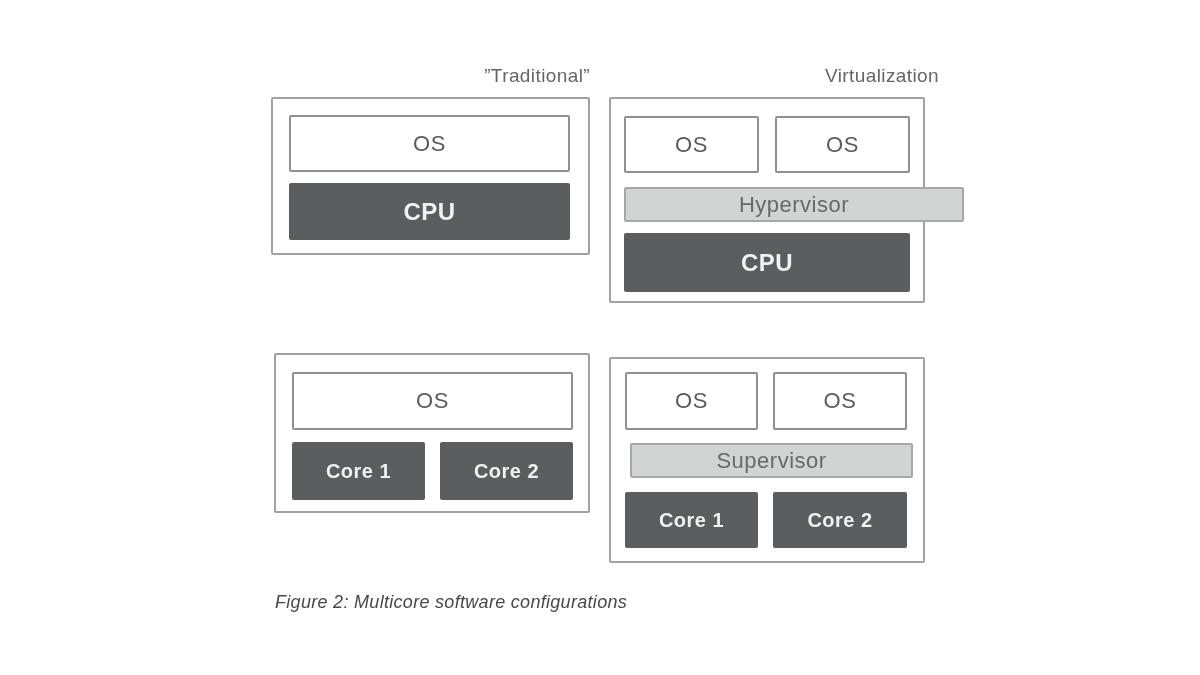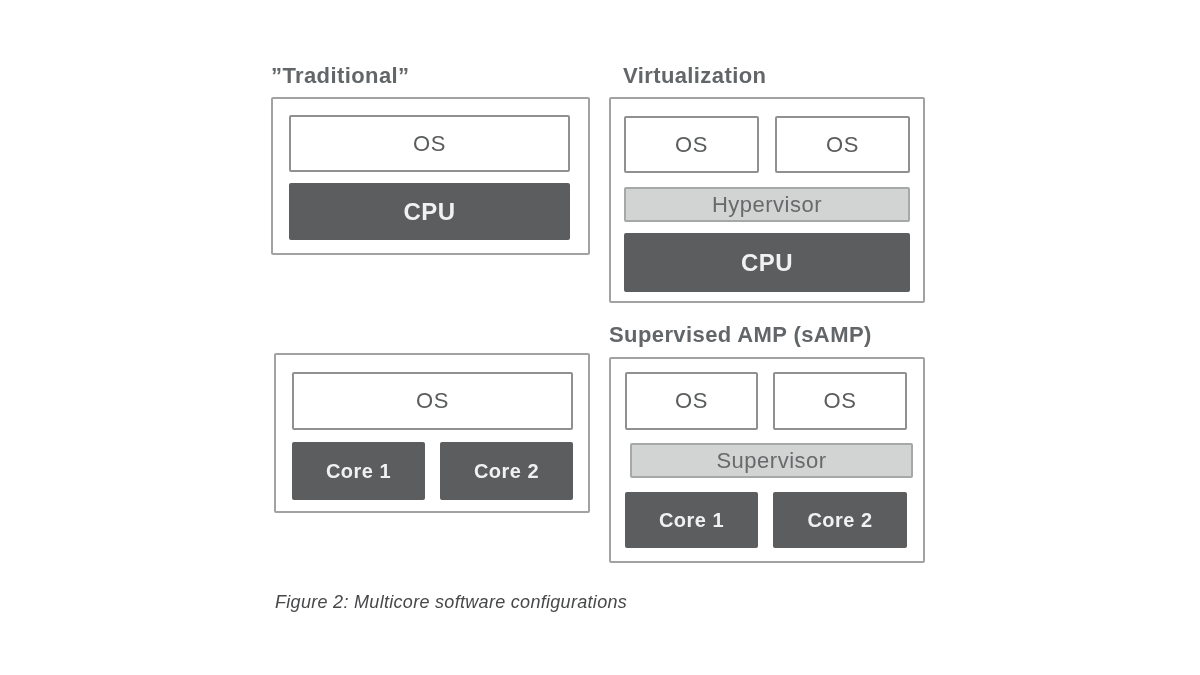--- a/index.html
+++ b/index.html
@@ -9,26 +9,25 @@
     width: 1200px;
     height: 675px;
     background: var(--background, #ffffff);
     overflow: hidden;
     font-family: "Liberation Sans", "DejaVu Sans", sans-serif;
   }
   .panel-title {
     position: absolute;
     height: 26px;
     line-height: 26px;
-    text-align: left;
-    font-size: 22px;
+    text-align: right;
+    font-size: 19px;
     letter-spacing: 0.4px;
     color: var(--title-text, #636668);
     white-space: nowrap;
-    font-weight: bold;
   }
   .panel-box {
     position: absolute;
     background: #ffffff;
     border: 2px solid var(--panel-border, #a2a2a4);
     border-radius: 2px;
   }
   .block {
     position: absolute;
     display: flex;
@@ -77,31 +76,30 @@
   <div class="panel-title" style="left:271px; top:63px; width:319px;">”Traditional”</div>
   <div class="panel-box" style="left:271px; top:97px; width:319px; height:158px;">
     <div class="block white" style="left:16px; top:16px; width:281px; height:57px;">OS</div>
     <div class="block dark" style="left:16px; top:84px; width:281px; height:57px; font-size:24px;">CPU</div>
   </div>
 
   <div class="panel-title" style="left:623px; top:63px; width:316px;">Virtualization</div>
   <div class="panel-box" style="left:609px; top:97px; width:316px; height:206px;">
     <div class="block white" style="left:13px; top:17px; width:135px; height:57px;">OS</div>
     <div class="block white" style="left:164px; top:17px; width:135px; height:57px;">OS</div>
-    <div class="block light" style="left:13px; top:88px; width:286px; height:35px;">Hypervisor</div>
+    <div class="block light" style="left:13px; top:88px; width:340px; height:35px;">Hypervisor</div>
     <div class="block dark" style="left:13px; top:134px; width:286px; height:59px; font-size:24px;">CPU</div>
   </div>
 
   <div class="panel-box" style="left:274px; top:353px; width:316px; height:160px;">
     <div class="block white" style="left:16px; top:17px; width:281px; height:58px;">OS</div>
     <div class="block dark" style="left:16px; top:87px; width:133px; height:58px;">Core 1</div>
     <div class="block dark" style="left:164px; top:87px; width:133px; height:58px;">Core 2</div>
   </div>
 
-  <div class="panel-title" style="left:609px; top:322px; width:316px;">Supervised AMP (sAMP)</div>
   <div class="panel-box" style="left:609px; top:357px; width:316px; height:206px;">
     <div class="block white" style="left:14px; top:13px; width:133px; height:58px;">OS</div>
     <div class="block white" style="left:162px; top:13px; width:134px; height:58px;">OS</div>
     <div class="block light" style="left:13px; top:84px; width:283px; height:35px;margin-left:6px;">Supervisor</div>
     <div class="block dark" style="left:14px; top:133px; width:133px; height:56px;">Core 1</div>
     <div class="block dark" style="left:162px; top:133px; width:134px; height:56px;">Core 2</div>
   </div>
 
   <div class="caption">Figure 2: Multicore software configurations</div>
 

